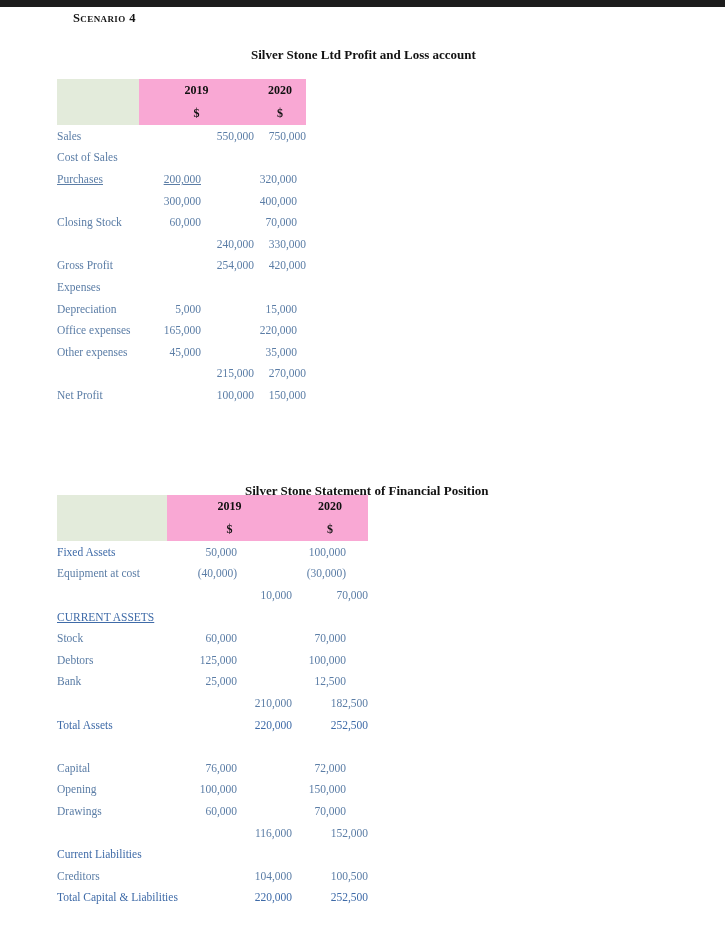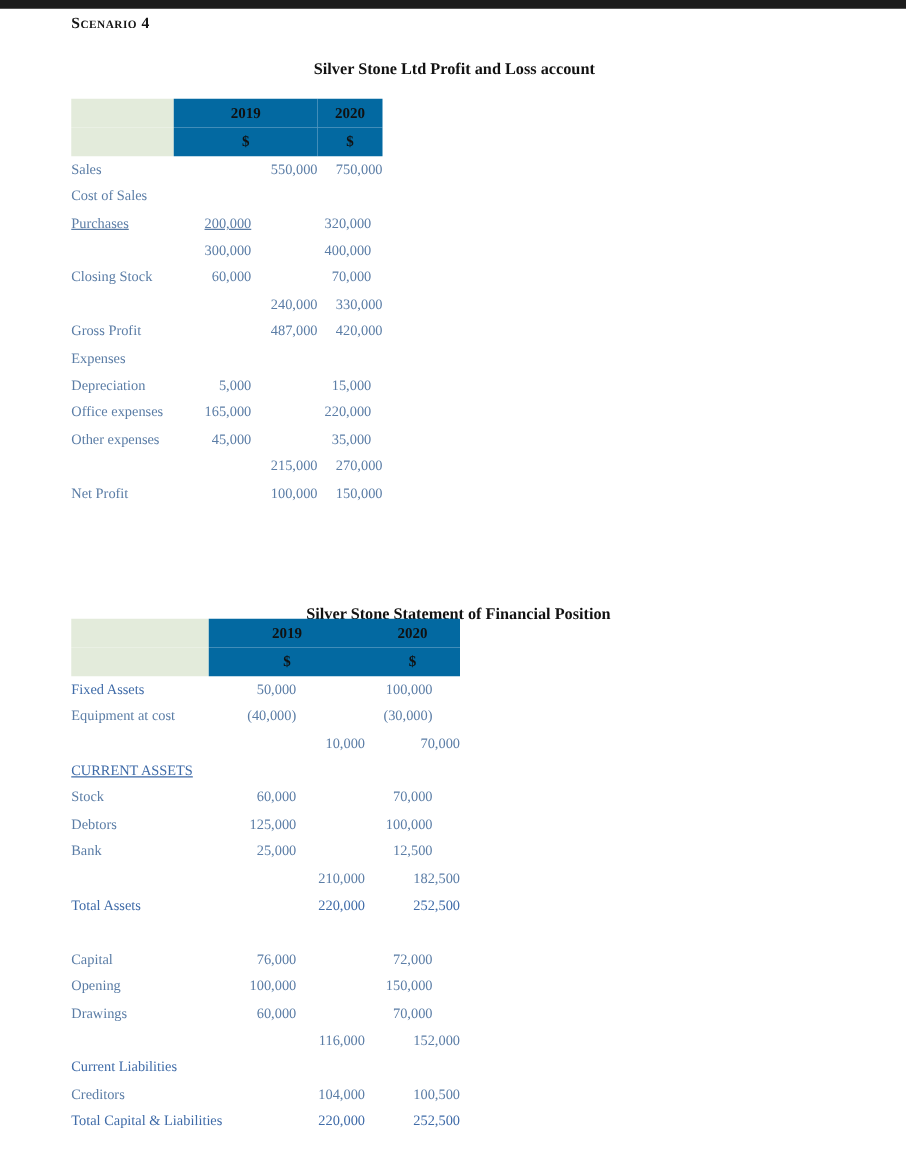--- a/index.html
+++ b/index.html
@@ -25,21 +25,21 @@
 
   .page {
     position: absolute;
     top: 7px; left: 0;
     width: 725px;
   }
 
   
   .scenario {
     position: absolute;
-    left: 57px;
+    left: 73px;
     top: 4px;
     font-size: 12.5px;
     font-weight: bold;
     color: #151515;
     font-variant: small-caps;
     letter-spacing: 0.4px;
   }
 
   
   .section-title {
@@ -62,21 +62,21 @@
   }
   .ftable td {
     padding: 0;
     vertical-align: middle;
     white-space: nowrap;
     font-weight: normal;
   }
   .ftable tr { height: 21.6px; }
 
   .hdr-row td {
-    background: #0369a1;
+    background: #f9a8d4;
     color: #111111;
     font-weight: bold;
     text-align: center;
     font-size: 12px;
     height: 23px;
   }
   .hdr-row td.lbl { background: #e3ebdb; }
 
   .c-lbl   { text-align: left; }
   .c-num   { text-align: right; }
@@ -161,21 +161,21 @@
         </tr>
         <tr>
           <td class="c-lbl pad-r"></td>
           <td class="c-num pad-r"></td>
           <td class="c-num pad-r">240,000</td>
           <td class="c-num">330,000</td>
         </tr>
         <tr>
           <td class="c-lbl pad-r">Gross Profit</td>
           <td class="c-num pad-r"></td>
-          <td class="c-num pad-r">487,000</td>
+          <td class="c-num pad-r">254,000</td>
           <td class="c-num">420,000</td>
         </tr>
         <tr>
           <td class="c-lbl pad-r">Expenses</td>
           <td class="c-num pad-r"></td>
           <td class="c-num pad-r"></td>
           <td class="c-num"></td>
         </tr>
         <tr>
           <td class="c-lbl pad-r">Depreciation</td>

